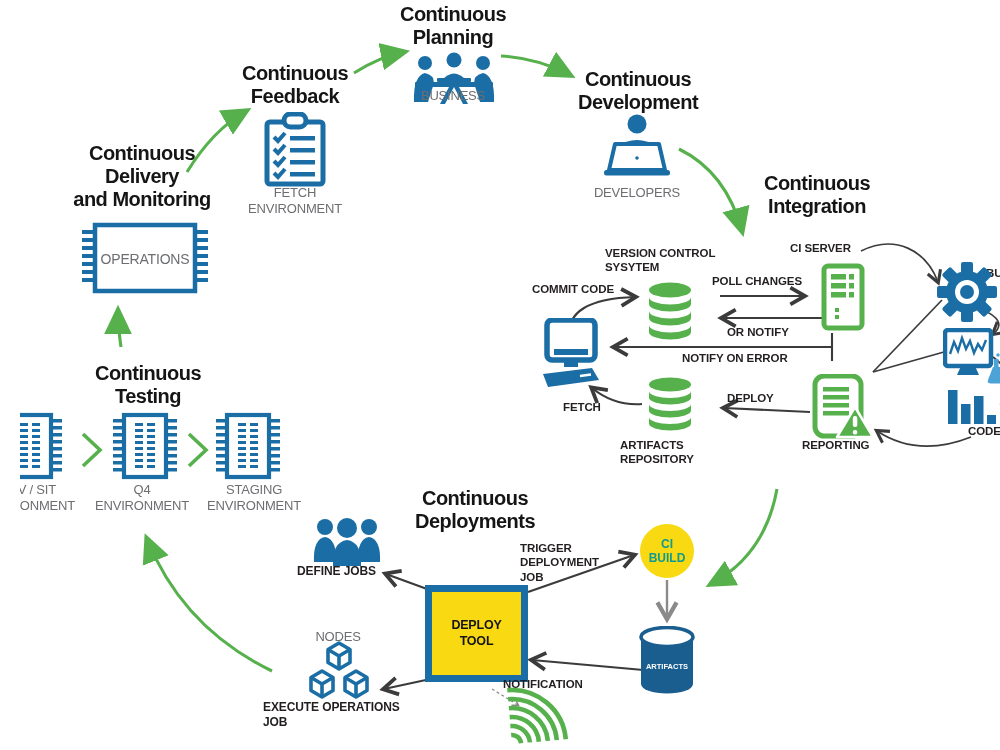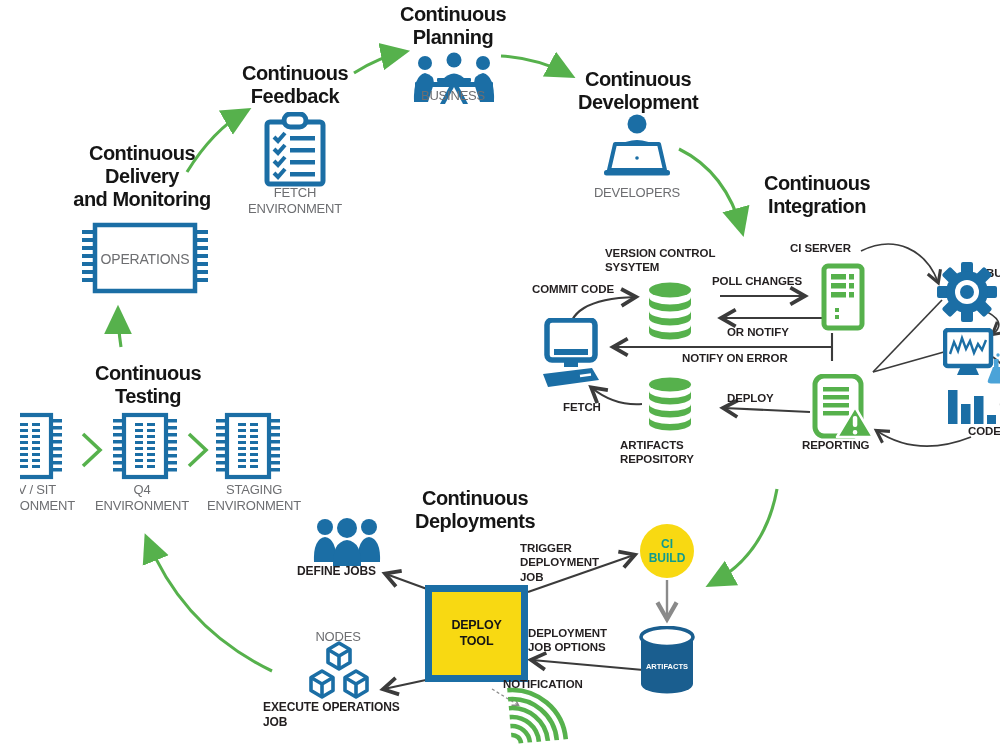--- a/index.html
+++ b/index.html
@@ -419,22 +419,20 @@
 
   <div class="abs ci-build" style="left:620px;top:524px;width:54px;height:54px">CI
 BUILD</div>
 
   <svg class="abs" style="left:619px;top:626px" width="56" height="70" viewBox="0 0 56 70">
     <path d="M2 11 L2 58 A26 9.5 0 0 0 54 58 L54 11 Z" fill="#1a5e8f"></path>
     <ellipse cx="28" cy="11" rx="26" ry="9.5" class="fw" stroke="#1a5e8f" stroke-width="3.6"></ellipse>
   </svg>
   <div class="abs cyl-text" style="left:619px;top:662px;width:56px">ARTIFACTS</div>
 
-  <div class="abs lbl" style="left:508px;top:626px;width:115px">DEPLOYMENT
-JOB OPTIONS</div>
   <div class="abs lbl" style="left:483px;top:677px;width:100px">NOTIFICATION</div>
 
   <svg class="abs" style="left:482px;top:686px" width="70" height="62" viewBox="0 0 70 62">
     <g class="nf sg" stroke-width="4.6">
       <path d="M9.2,49.0 A9,9 0 0 1 19.0,57.2"></path>
       <path d="M8.4,40.1 A18,18 0 0 1 27.9,56.4"></path>
       <path d="M7.7,31.1 A27,27 0 0 1 36.9,55.7"></path>
       <path d="M6.9,22.2 A36,36 0 0 1 45.9,54.9"></path>
       <path d="M6.1,13.2 A45,45 0 0 1 54.8,54.1"></path>
       <path d="M5.3,4.2 A54,54 0 0 1 63.8,53.3"></path>

